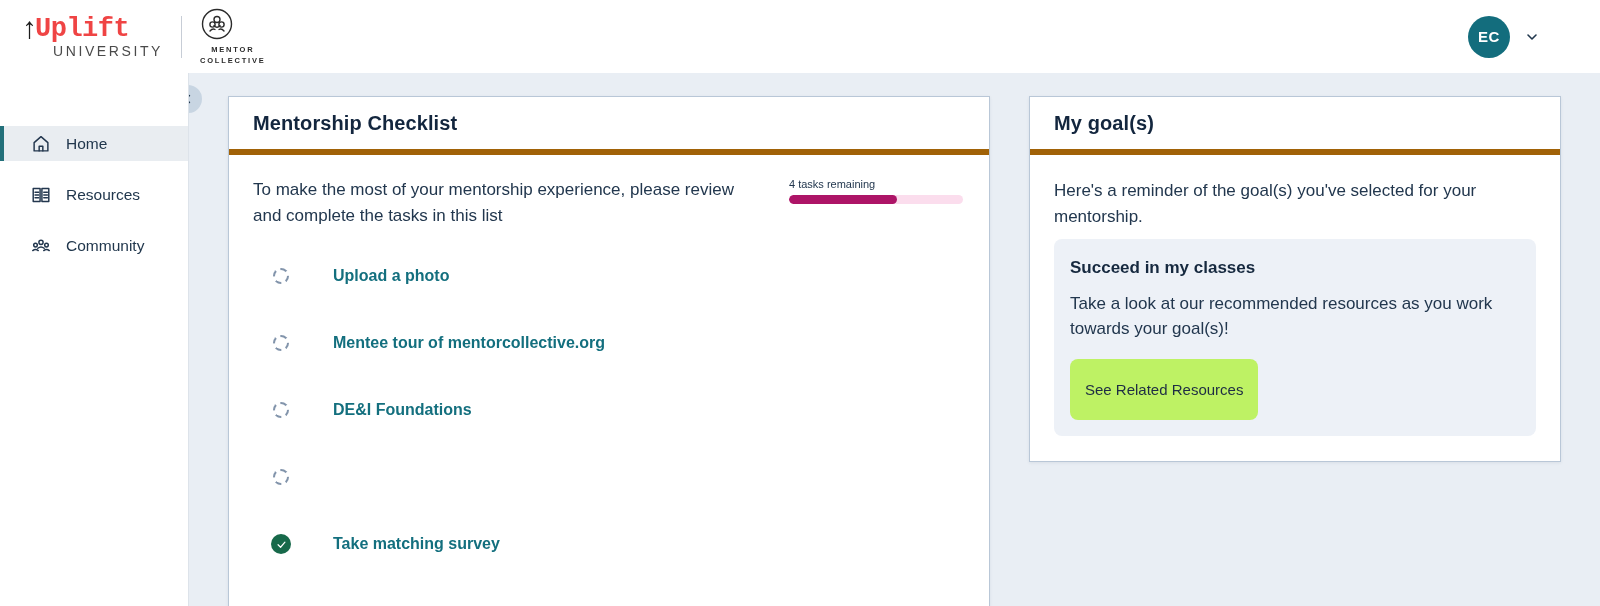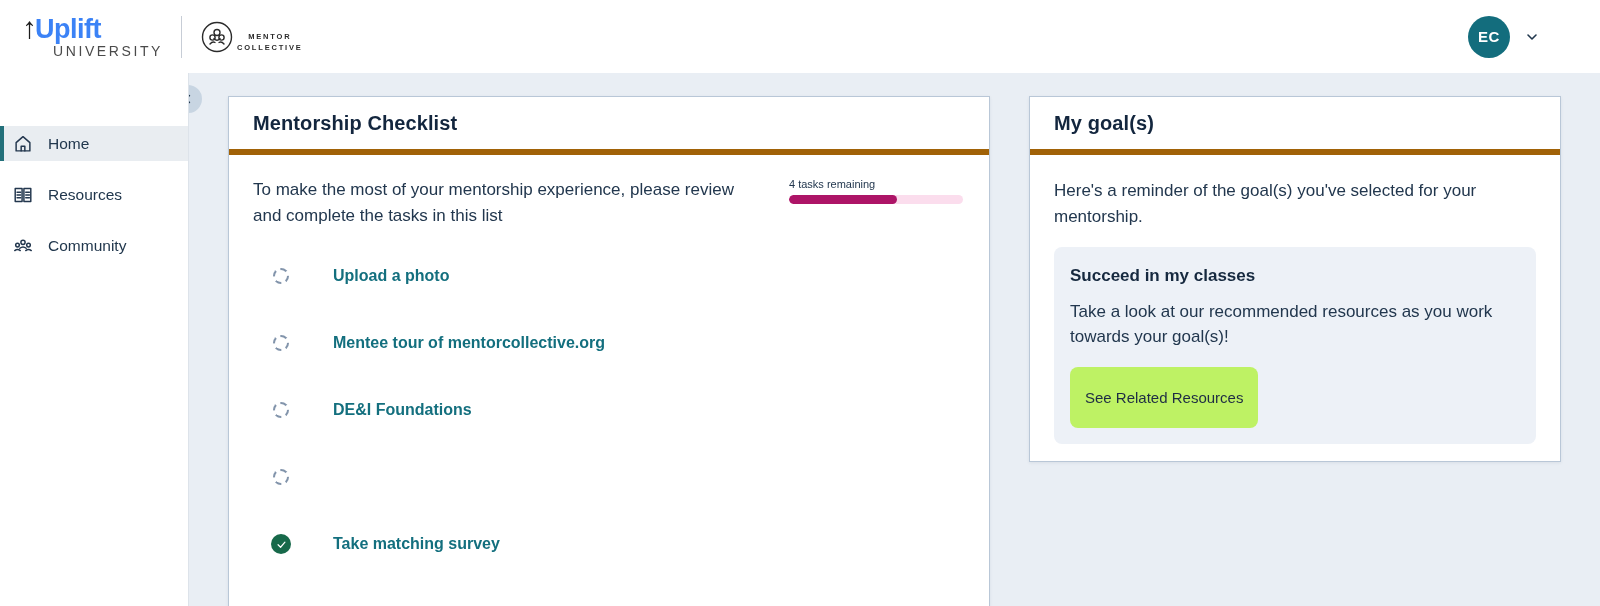--- a/index.html
+++ b/index.html
@@ -13,42 +13,42 @@
   
   .topbar {
     height: 73px; background: #ffffff;
     display: flex; align-items: center; justify-content: space-between;
     padding: 0 60px 0 22px;
   }
   .logo-group { display: flex; align-items: center; gap: 18px; }
   .uplift-logo { display: flex; flex-direction: column; line-height: 1; }
   .uplift-row { display: flex; align-items: flex-start; }
   .uplift-arrow { font-size: 30px; font-weight: bold; color: #1c1c1c; margin-right: -2px; transform: translateY(-3px); }
-  .uplift-name { font-size: 27px; font-weight: bold; color: #3b82f6; letter-spacing: -0.5px; }
+  .uplift-name { font-size: 27px; font-weight: bold; color: #ef4444; letter-spacing: -0.5px; font-family: Liberation Mono, monospace; }
   .uplift-sub { font-size: 14px; letter-spacing: 2.6px; color: #4a4a4a; margin: -2px 0 0 31px; font-weight: normal; }
   .logo-divider { width: 1px; height: 42px; background: #c7cdd6; }
-  .mc-logo { display: flex; flex-direction: row; align-items: flex-end; gap: 3px; }
+  .mc-logo { display: flex; flex-direction: column; align-items: flex-start; gap: 3px; }
   .mc-text { font-size: 7.5px; letter-spacing: 1.8px; color: #2b2b2b; font-weight: bold; text-align: center; line-height: 1.5; }
   .account { display: flex; align-items: center; gap: 14px; }
   .avatar {
     width: 42px; height: 42px; border-radius: 50%;
     background: #136d7d; color: #ffffff; font-size: 15px; font-weight: bold;
     display: flex; align-items: center; justify-content: center; cursor: pointer;
     letter-spacing: 0.5px;
   }
 
   
   .shell { display: flex; height: 533px; }
   .sidebar {
     width: 189px; background: #ffffff; border-right: 1px solid #dde3ea;
     padding-top: 53px; position: relative; flex-shrink: 0;
   }
   .nav-item {
     display: flex; align-items: center; gap: 14px;
-    height: 35px; padding-left: 8px; margin-bottom: 16px;
+    height: 35px; padding-left: 26px; margin-bottom: 16px;
     border-left: 4px solid transparent;
     font-size: 15.5px; color: #21374d; cursor: pointer;
   }
   .nav-item.active {
     background: #e9edf1; border-left-color: #23707a;
   }
   .nav-icon { width: 22px; height: 22px; display: flex; align-items: center; justify-content: center; }
   .nav-icon svg { width: 22px; height: 22px; stroke: #23374e; fill: none; stroke-width: 1.6; stroke-linecap: round; stroke-linejoin: round; }
 
   .main { flex: 1; position: relative; background: #e9eef4; overflow: hidden; }
@@ -97,21 +97,21 @@
     background: #17694a; display: flex; align-items: center; justify-content: center;
   }
   .circle-done svg { width: 11px; height: 11px; stroke: #ffffff; fill: none; stroke-width: 2.6; stroke-linecap: round; stroke-linejoin: round; }
   .task-label { font-size: 16px; font-weight: bold; color: #136f7e; }
 
   
   .goals-card { left: 840px; top: 23px; width: 532px; height: 366px; }
   .goals-body { padding: 23px 24px; }
   .goals-desc { font-size: 17px; line-height: 1.52; color: #22374e; }
   .goal-box {
-    margin-top: 17px; background: #edf1f7; border-radius: 8px;
+    margin-top: 9px; background: #edf1f7; border-radius: 8px;
     padding: 19px 16px 16px 16px;
   }
   .goal-title { font-size: 17px; font-weight: bold; color: #16293f; margin-bottom: 13px; }
   .goal-body { font-size: 17px; line-height: 1.52; color: #22374e; }
   .goal-btn {
     margin-top: 17px; background: #bef264; color: #1e2c44;
     border: none; border-radius: 8px; font-family: "Liberation Sans", sans-serif;
     font-size: 15px; padding: 22px 15px; cursor: pointer;
   }
 </style>

